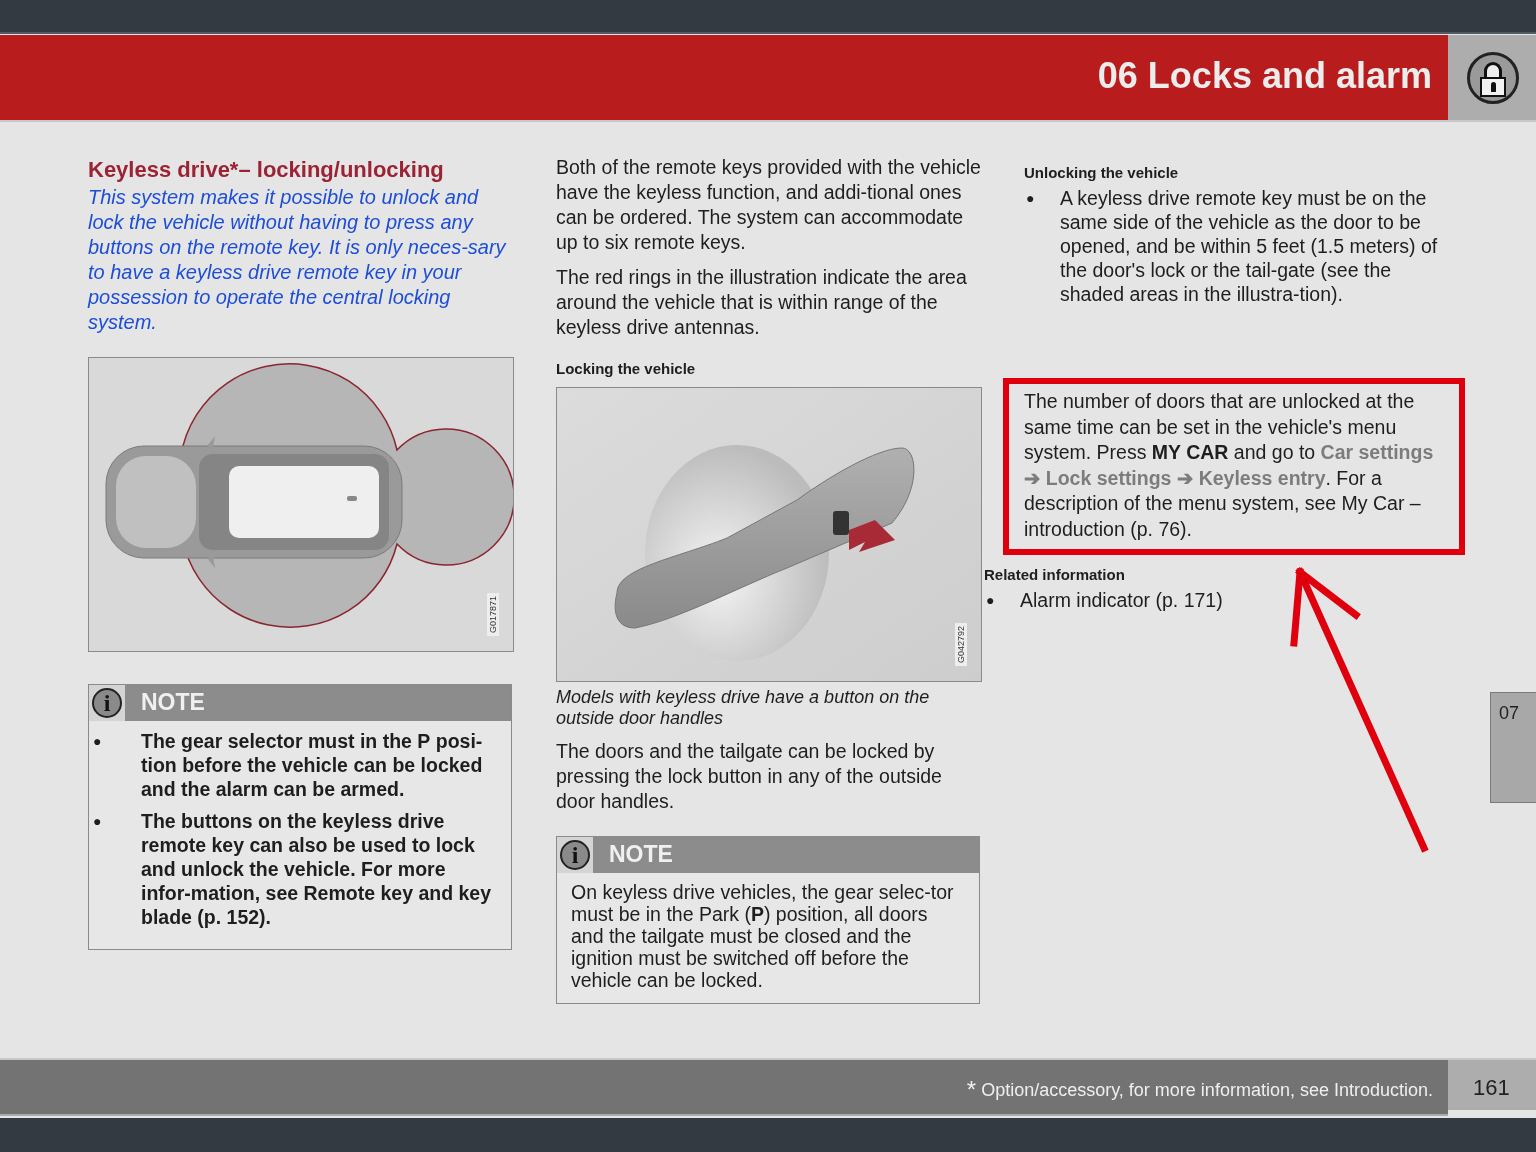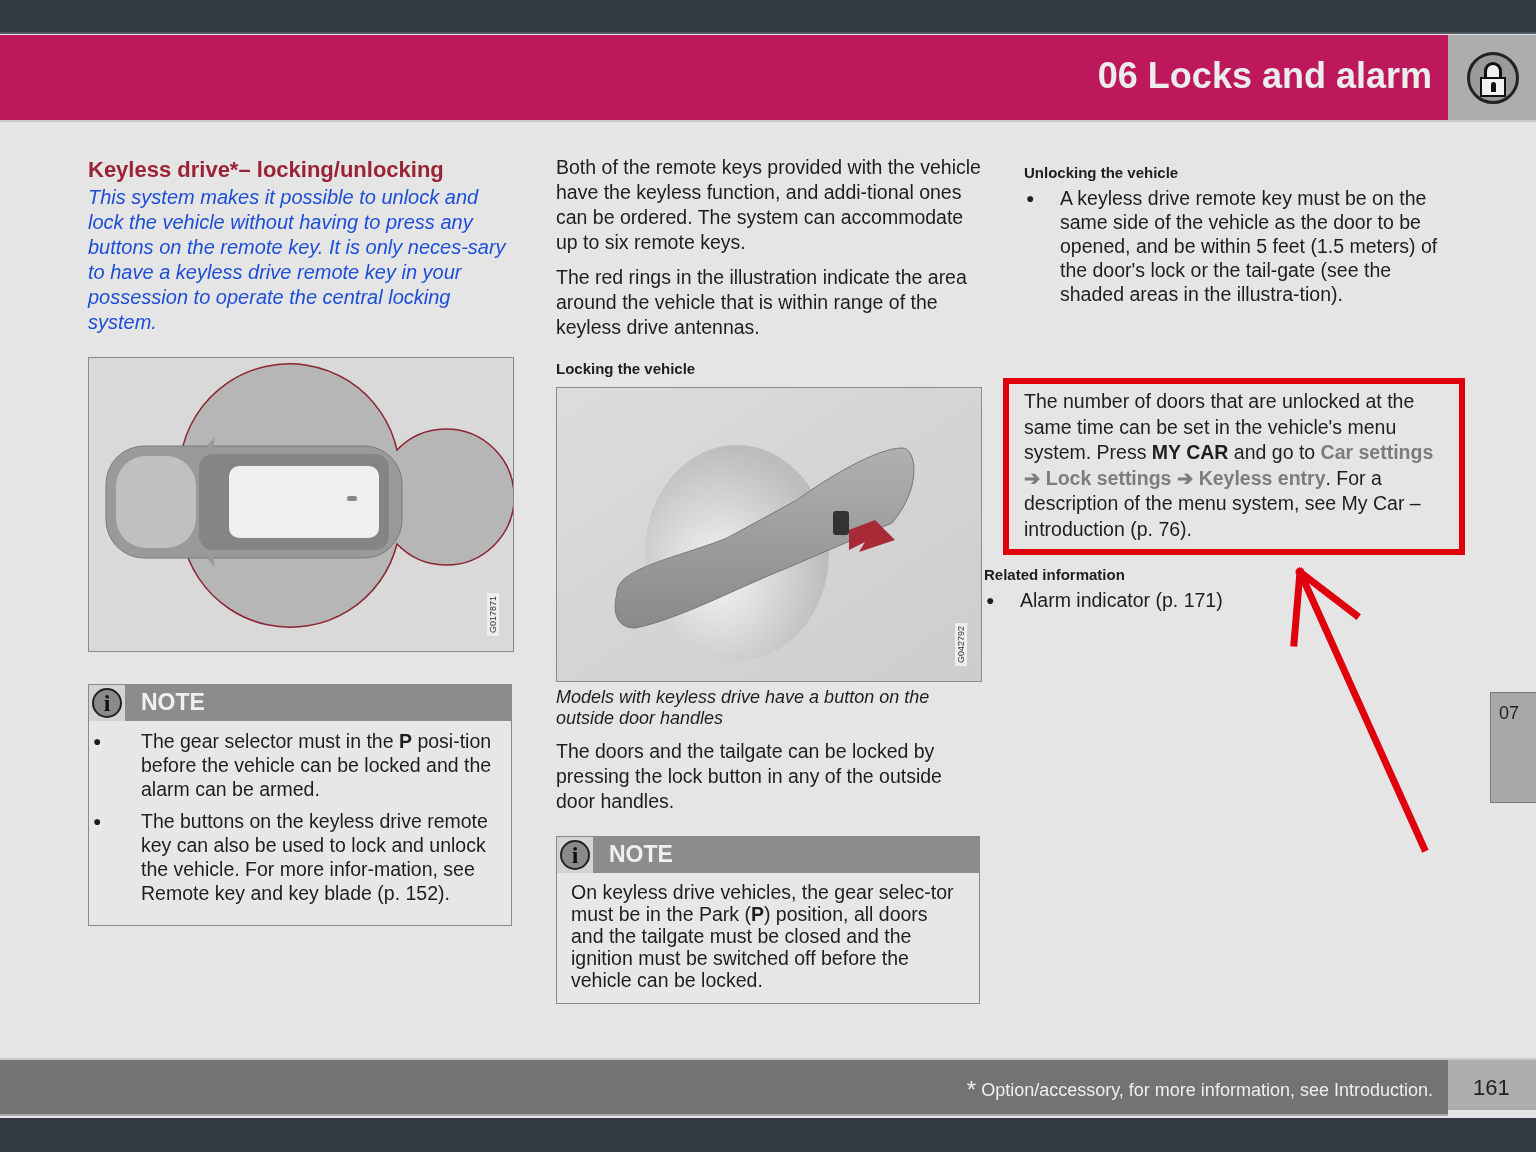--- a/index.html
+++ b/index.html
@@ -1,19 +1,19 @@
 <!DOCTYPE html>
 <html><head>
 <meta charset="utf-8">
 <style>
   * { box-sizing: border-box; margin: 0; padding: 0; }
   html, body { width: 1536px; height: 1152px; overflow: hidden; }
   body { background: #e5e5e5; font-family: "Liberation Sans", sans-serif; color: #1e1e1e; position: relative; }
   .topbar { position: absolute; left: 0; top: 0; width: 1536px; height: 34px; background: #343a42; border-bottom: 2px solid #505a64; }
-  .header { position: absolute; left: 0; top: 35px; width: 1448px; height: 87px; background: #be185d; border-bottom: 2px solid #c8c8c8; }
+  .header { position: absolute; left: 0; top: 35px; width: 1448px; height: 87px; background: #b91c1c; border-bottom: 2px solid #c8c8c8; }
   .header-title { position: absolute; right: 16px; top: 20px; font-size: 36px; font-weight: bold; color: #ececec; }
   .header-iconbox { position: absolute; left: 1448px; top: 35px; width: 88px; height: 87px; background: #adadad; border-bottom: 2px solid #c8c8c8; }
   .lock-icon { position: absolute; left: 19px; top: 17px; width: 52px; height: 52px; border-radius: 50%; border: 3px solid #222; background: #9a9a9a; }
   .lock-shackle { position: absolute; left: 14px; top: 7px; width: 18px; height: 20px; border: 3px solid #111; border-bottom: none; border-radius: 9px 9px 0 0; background: #eee; }
   .lock-body { position: absolute; left: 10px; top: 22px; width: 26px; height: 20px; background: #f2f2f2; border: 2px solid #111; }
   .lock-hole { position: absolute; left: 9px; top: 3px; width: 5px; height: 10px; background: #111; border-radius: 3px 3px 1px 1px; }
 
   .col { position: absolute; top: 155px; }
   .col1 { left: 88px; width: 426px; }
   .col2 { left: 556px; width: 426px; }
@@ -89,21 +89,21 @@
     <div class="fig-code" style="left:398px; top:278px;">G017871</div>
   </div>
 
   <div class="note" style="margin-top:32px; width:424px;">
     <div class="note-head">
       <div class="note-iconcell">
           <div class="info-icon">i</div>
         </div>
       <div class="note-title">NOTE</div>
     </div>
-    <div class="note-body" style="padding-left:2px;">
+    <div class="note-body" style="padding-left:2px;font-weight:bold;">
       <ul class="b">
         <li style="padding-left:50px;"><span>The gear selector must in the </span><b>P</b><span> posi-tion before the vehicle can be locked and the alarm can be armed.</span></li>
         <li style="padding-left:50px;"><span>The buttons on the keyless drive remote key can also be used to lock and unlock the vehicle. For more infor-mation, see Remote key and key blade (p. 152).</span></li>
       </ul>
     </div>
   </div>
 </div>
 
 <div class="col col2">
   <div class="p">Both of the remote keys provided with the vehicle have the keyless function, and addi-tional ones can be ordered. The system can accommodate up to six remote keys.</div>

